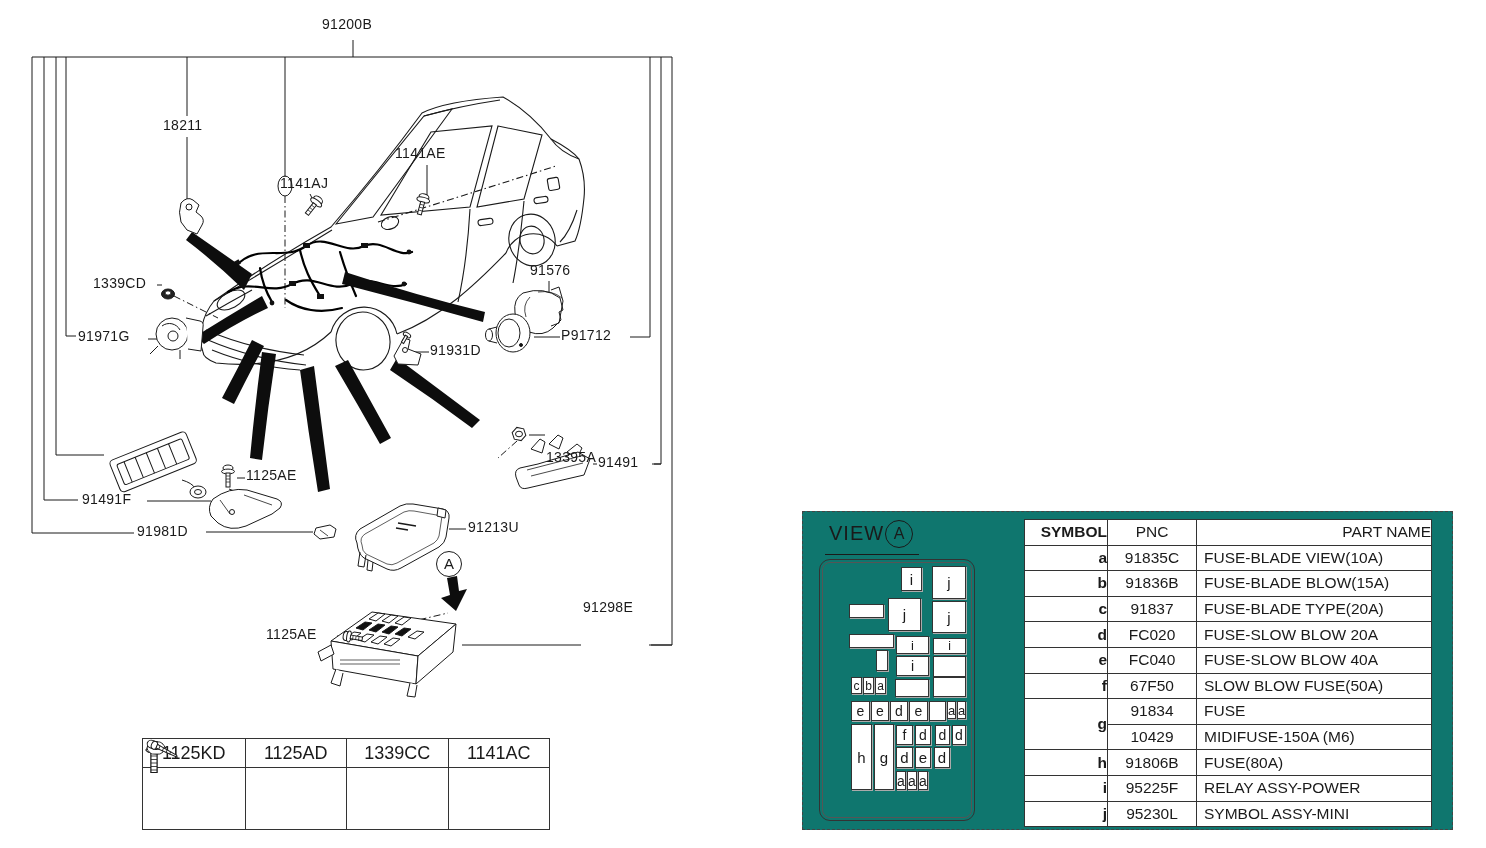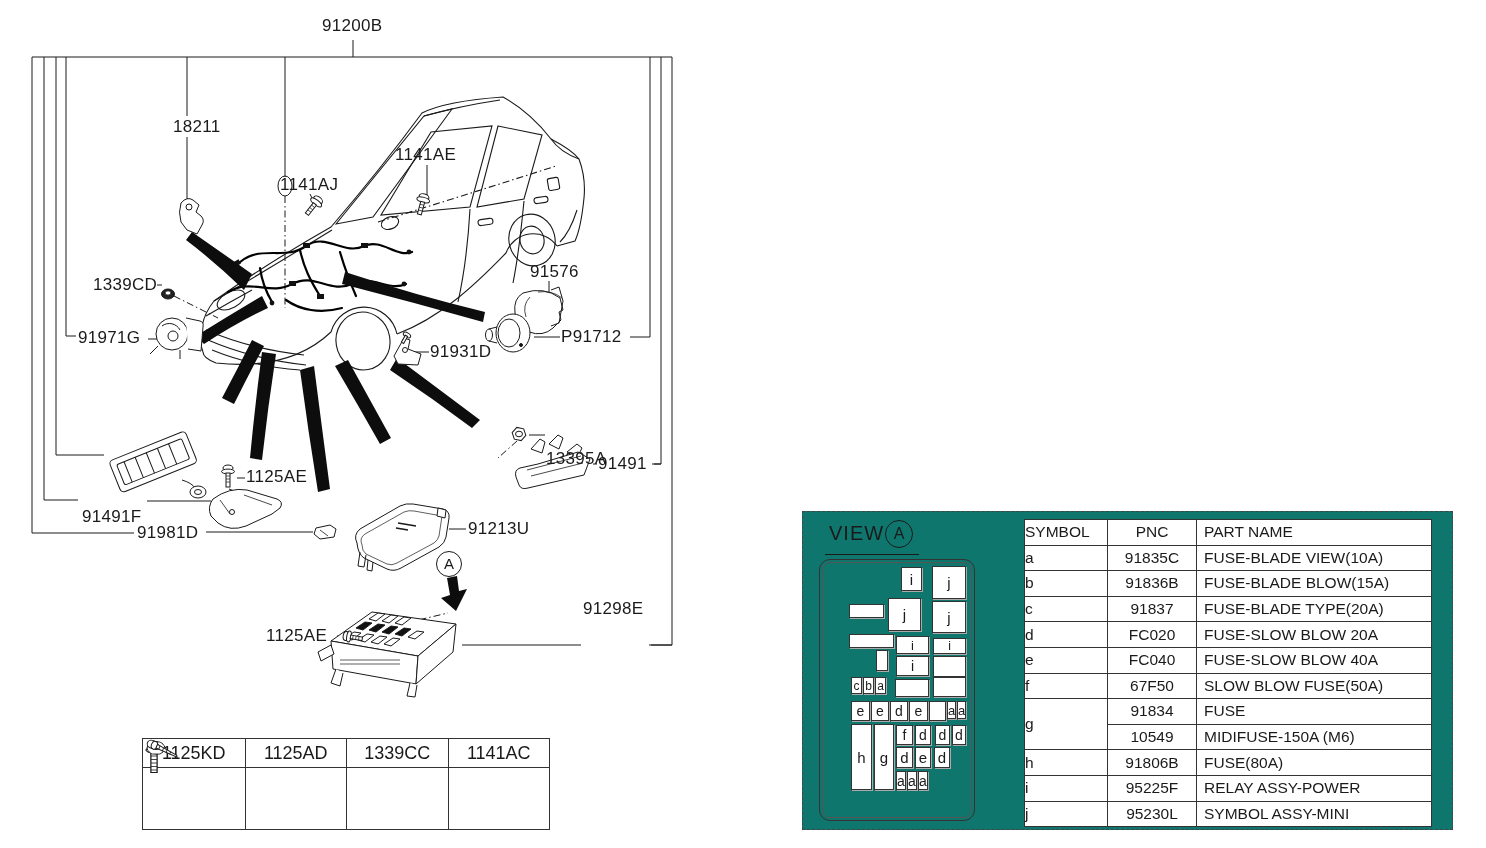--- a/index.html
+++ b/index.html
@@ -1,19 +1,19 @@
 <!DOCTYPE html>
 <html><head>
 <meta charset="utf-8">
 <style>
   html,body{margin:0;padding:0;background:#fff;}
   .canvas{position:relative;width:1486px;height:848px;background:#fff;overflow:hidden;
           font-family:"Liberation Sans", sans-serif;color:#1a1a1a;}
   svg{position:absolute;left:0;top:0;}
-  .plabel{position:absolute;font-size:17px;white-space:nowrap;letter-spacing:.3px;color:#1a1a1a;}
+  .plabel{position:absolute;font-size:14px;white-space:nowrap;letter-spacing:.3px;color:#1a1a1a;}
   .circleA{position:absolute;width:24px;height:24px;border:1.6px solid #1a1a1a;border-radius:50%;
            text-align:center;line-height:23px;font-size:15px;background:#fff;}
   
   .ftable{position:absolute;left:142px;top:738px;width:406px;height:90px;border:1.6px solid #333;
           display:grid;grid-template-columns:repeat(4,1fr);grid-template-rows:29px 1fr;background:#fff;}
   .ft-head{border-bottom:1.2px solid #333;display:flex;align-items:center;justify-content:center;
            font-size:18px;}
   .ft-cell{display:flex;align-items:center;justify-content:center;}
   .ft-head:not(:nth-child(1)),.ft-cell:not(:nth-child(5)){border-left:1.2px solid #333;}
   
@@ -23,21 +23,21 @@
                 border-radius:50%;text-align:center;line-height:25px;font-size:16px;}
   .view-underline{position:absolute;left:22px;top:42px;width:94px;border-top:1.4px solid #1a1a1a;}
   .fusebox{position:absolute;left:16px;top:47px;width:154px;height:260px;border:1.5px solid #333;border-radius:11px;}
   .fusebox::after{content:"";position:absolute;left:2px;top:2px;right:2px;bottom:2px;border:1px solid #555;border-radius:8px;}
   .fcell{position:absolute;border:1.2px solid #333;background:#fff;display:flex;align-items:center;
          justify-content:center;box-shadow:1px 1px 0 #aaa;z-index:2;box-sizing:border-box;}
   
   .fuse-table{position:absolute;left:221px;top:7px;border-collapse:collapse;table-layout:fixed;
               font-size:15.5px;background:#fff;}
   .fuse-table th,.fuse-table td{border:1.2px solid #333;font-weight:normal;height:24.6px;padding:0;}
-  .fuse-table .sym{width:82px;text-align:left;}
+  .fuse-table .sym{width:82px;text-align:right;font-weight:bold;}
   .fuse-table .pnc{width:88px;text-align:center;}
   .fuse-table .part{width:227px;text-align:left;padding-left:7px;}
 </style>
 </head>
 <body>
 
 <div class="canvas">
 
   <svg width="780" height="848" viewBox="0 0 780 848">
     <g stroke="#1a1a1a" stroke-width="1" fill="none">
@@ -248,32 +248,32 @@
       <g fill="#fff" transform="translate(346 636) rotate(-80)">
         <ellipse cx="0" cy="0" rx="4.5" ry="2.8"></ellipse>
           <ellipse cx="0" cy="3" rx="5.5" ry="2.2"></ellipse>
         <rect x="-1.8" y="4.5" width="3.6" height="12"></rect>
           <path d="M-1.8 7 h3.6 M-1.8 10 h3.6 M-1.8 13 h3.6" stroke-width=".7"></path>
       </g>
     </g>
   </svg>
 
   <div class="plabel" style="left:322px;top:16px">91200B</div>
-  <div class="plabel" style="left:173px;top:117px">18211</div>
+  <div class="plabel" style="left:163px;top:117px">18211</div>
   <div class="plabel" style="left:395px;top:145px">1141AE</div>
   <div class="plabel" style="left:280px;top:175px">1141AJ</div>
   <div class="plabel" style="left:93px;top:275px">1339CD</div>
   <div class="plabel" style="left:78px;top:328px">91971G</div>
   <div class="plabel" style="left:530px;top:262px">91576</div>
   <div class="plabel" style="left:561px;top:327px">P91712</div>
   <div class="plabel" style="left:430px;top:342px">91931D</div>
   <div class="plabel" style="left:546px;top:449px">13395A</div>
   <div class="plabel" style="left:598px;top:454px">91491</div>
   <div class="plabel" style="left:246px;top:467px">1125AE</div>
-  <div class="plabel" style="left:82px;top:507px">91491F</div>
+  <div class="plabel" style="left:82px;top:491px">91491F</div>
   <div class="plabel" style="left:137px;top:523px">91981D</div>
   <div class="plabel" style="left:468px;top:519px">91213U</div>
   <div class="plabel" style="left:266px;top:626px">1125AE</div>
   <div class="plabel" style="left:583px;top:599px">91298E</div>
 
   <div class="circleA" style="left:436px;top:551px">A</div>
 
   <div class="ftable">
     <div class="ft-head">1125KD</div>
     <div class="ft-head">1125AD</div>
@@ -363,21 +363,21 @@
         <div class="fcell" style="left: 76px; top: 211px; width: 10px; height: 19px; font-size: 14px;">a</div>
         <div class="fcell" style="left: 87px; top: 211px; width: 10px; height: 19px; font-size: 14px;">a</div>
         <div class="fcell" style="left: 98px; top: 211px; width: 10px; height: 19px; font-size: 14px;">a</div>
       </div>
 
     <table class="fuse-table">
       <thead>
         <tr>
           <th class="sym">SYMBOL</th>
           <th class="pnc">PNC</th>
-          <th class="part" style="text-align:left">PART NAME</th>
+          <th class="part" style="text-align:right">PART NAME</th>
         </tr>
       </thead>
       <tbody>
           <tr>
             <td class="sym">a</td>
             <td class="pnc">91835C</td>
             <td class="part">FUSE-BLADE VIEW(10A)</td>
           </tr>
           <tr>
             <td class="sym">b</td>
@@ -403,21 +403,21 @@
             <td class="sym">f</td>
             <td class="pnc">67F50</td>
             <td class="part">SLOW BLOW FUSE(50A)</td>
           </tr>
           <tr>
             <td class="sym" rowspan="2">g</td>
             <td class="pnc">91834</td>
             <td class="part">FUSE</td>
           </tr>
           <tr>
-            <td class="pnc">10549</td>
+            <td class="pnc">10429</td>
             <td class="part">MIDIFUSE-150A (M6)</td>
           </tr>
           <tr>
             <td class="sym">h</td>
             <td class="pnc">91806B</td>
             <td class="part">FUSE(80A)</td>
           </tr>
           <tr>
             <td class="sym">i</td>
             <td class="pnc">95225F</td>

